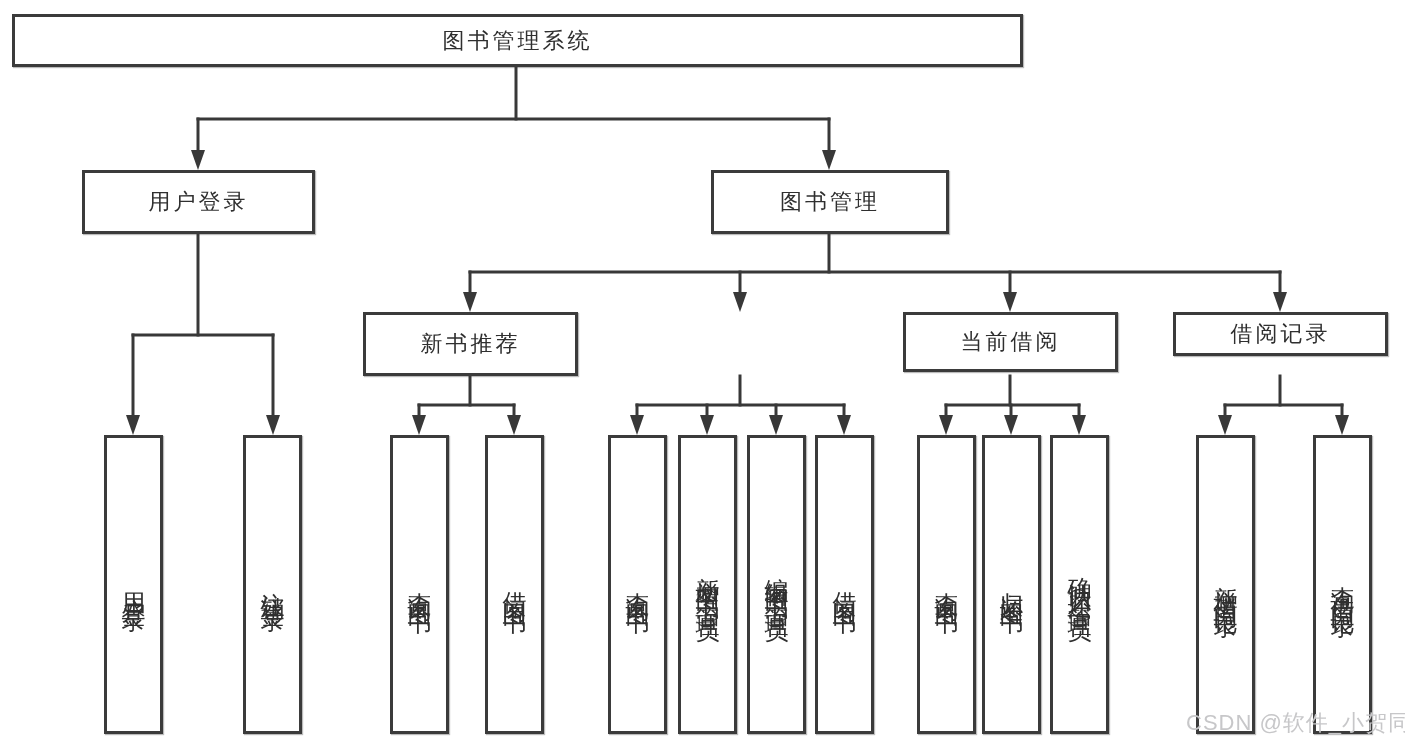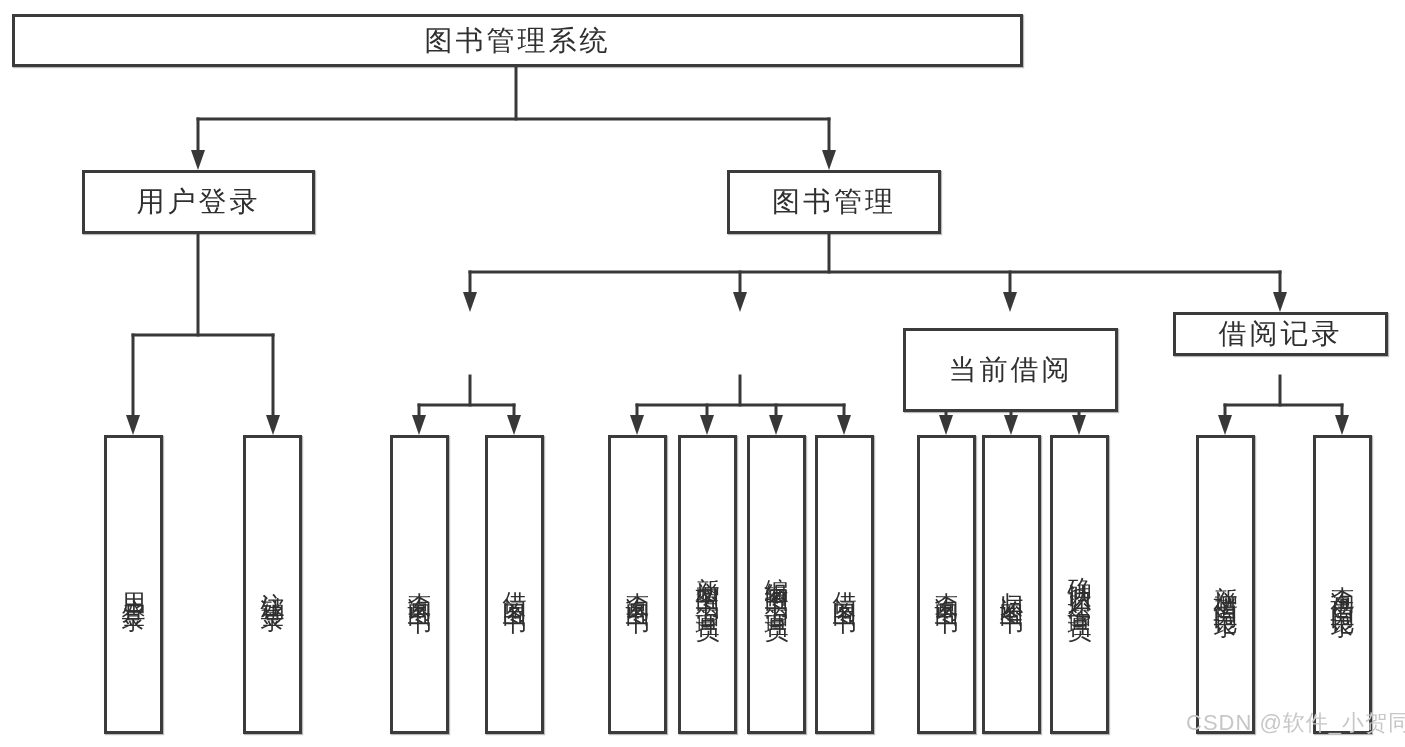--- a/index.html
+++ b/index.html
@@ -23,21 +23,21 @@
     border: 3px solid #3b3b3b;
     background: #ffffff;
     display: flex;
     align-items: center;
     justify-content: center;
     color: #2f2f2f;
     z-index: 1;
     box-shadow: 1px 1px 1px rgba(60,60,60,0.35);
   }
   .hbox {
-    font-size: 28px;
+    font-size: 22px;
     letter-spacing: 3px;
     white-space: nowrap;
   }
   .vbox {
     writing-mode: vertical-rl;
     text-orientation: mixed;
     font-size: 24px;
     letter-spacing: 6px;
     line-height: 1;
     width: 59px;
@@ -130,23 +130,24 @@
       <polygon points="1072,415 1086,415 1079,435"></polygon>
 
       <polygon points="1218,415 1232,415 1225,435"></polygon>
       <polygon points="1335,415 1349,415 1342,435"></polygon>
     </g>
   </svg>
 
   <div class="box hbox" style="left:12px; top:14px; width:1011px; height:53px;">图书管理系统</div>
 
   <div class="box hbox" style="left:82px; top:170px; width:233px; height:64px;">用户登录</div>
-  <div class="box hbox" style="left:711px; top:170px; width:214px; height:64px;margin-left:16px;">图书管理</div>
+  <div class="box hbox" style="left:711px; top:170px; width:238px; height:64px;">图书管理</div>
 
-  <div class="box hbox" style="left:903px; top:312px; width:215px; height:84px;margin-top:16px;">当前借阅</div>
+  <div class="box hbox" style="left:363px; top:312px; width:215px; height:64px;">新书推荐</div>
+  <div class="box hbox" style="left:903px; top:312px; width:215px; height:60px;">当前借阅</div>
   <div class="box hbox" style="left:1173px; top:312px; width:215px; height:44px;">借阅记录</div>
 
   <div class="box vbox" style="left:104px;">用户登录</div>
   <div class="box vbox" style="left:243px;">注销登录</div>
 
   <div class="box vbox" style="left:390px;">查询图书</div>
   <div class="box vbox" style="left:485px;">借阅图书</div>
 
   <div class="box vbox" style="left:608px;">查询图书</div>
   <div class="box vbox" style="left:678px;">新增图书（管理员）</div>

